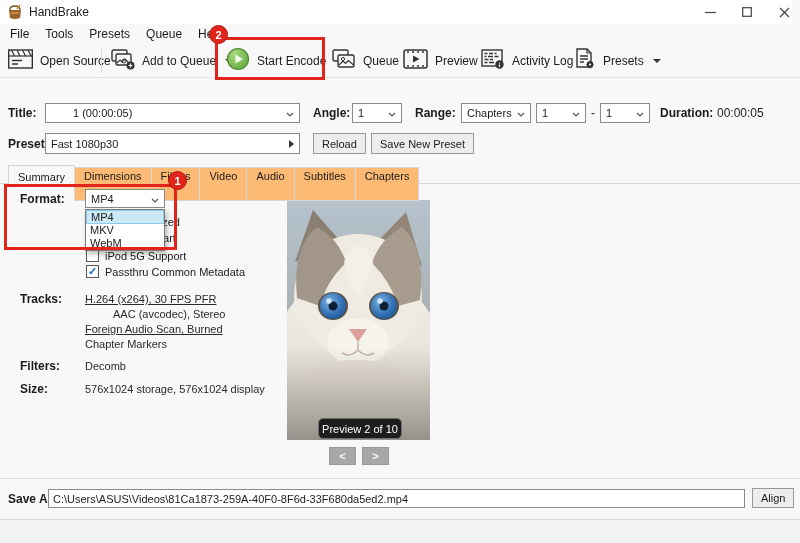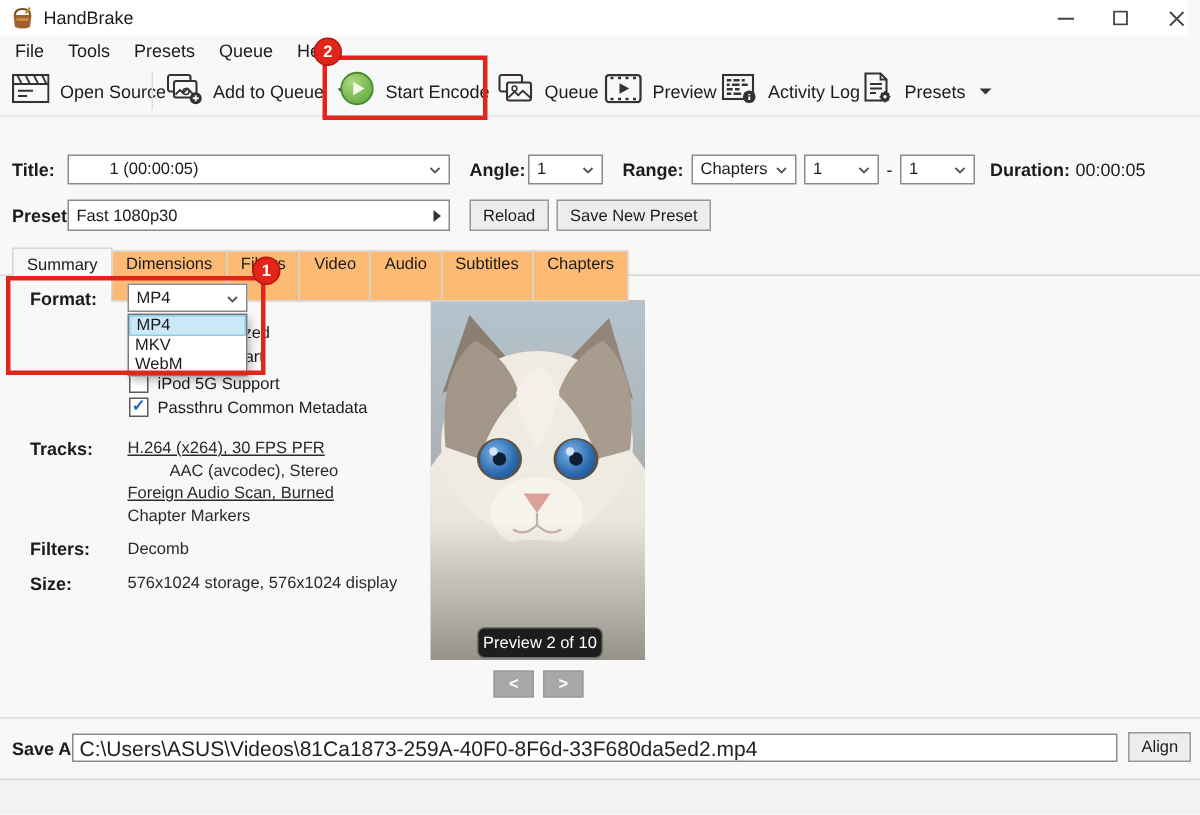--- a/index.html
+++ b/index.html
@@ -47,21 +47,21 @@
   .sumtext { position:absolute; font-size:11px; color:#2a2a2a; }
 
   
   .preview-img { position:absolute; left:287px; top:200px; width:143px; height:240px; }
   .pv-badge { position:absolute; left:318px; top:418px; width:84px; height:21px; background:#1d1d1d; border:1px solid #6f6f6f; border-radius:5px; color:#fff; font-size:11px; display:flex; align-items:center; justify-content:center; z-index:10; }
   .pv-nav { position:absolute; top:447px; width:27px; height:18px; background:#a8a8a8; color:#fdfdfd; font-size:11px; font-weight:bold; display:flex; align-items:center; justify-content:center; border:1px solid #9a9a9a; }
 
   .sep-line { position:absolute; left:0; top:478px; width:800px; height:1px; background:#dcdcdc; }
 
   
-  .saveas-input { position:absolute; left:48px; top:489px; width:697px; height:19px; border:1px solid #8a8a8a; background:#fff; font-family:"Liberation Sans", sans-serif; font-size:14px; padding:4px 4px; color:#222; }
+  .saveas-input { position:absolute; left:48px; top:489px; width:697px; height:19px; border:1px solid #8a8a8a; background:#fff; font-family:"Liberation Sans", sans-serif; font-size:11px; padding:4px 4px; color:#222; }
 
   
   .statusbar { position:absolute; left:0; top:519px; width:800px; height:24px; background:#f2f2f2; border-top:1px solid #d7d7d7; }
 
   
   .ann-rect { position:absolute; border:3px solid #e1251b; z-index:60; pointer-events:none; }
   .ann-badge { position:absolute; width:19px; height:19px; border-radius:50%; background:#e1251b; border:1px solid #b5170f; color:#fff; font-size:11px; font-weight:bold; display:flex; align-items:center; justify-content:center; z-index:61; }
 </style>
 </head>
 <body>

